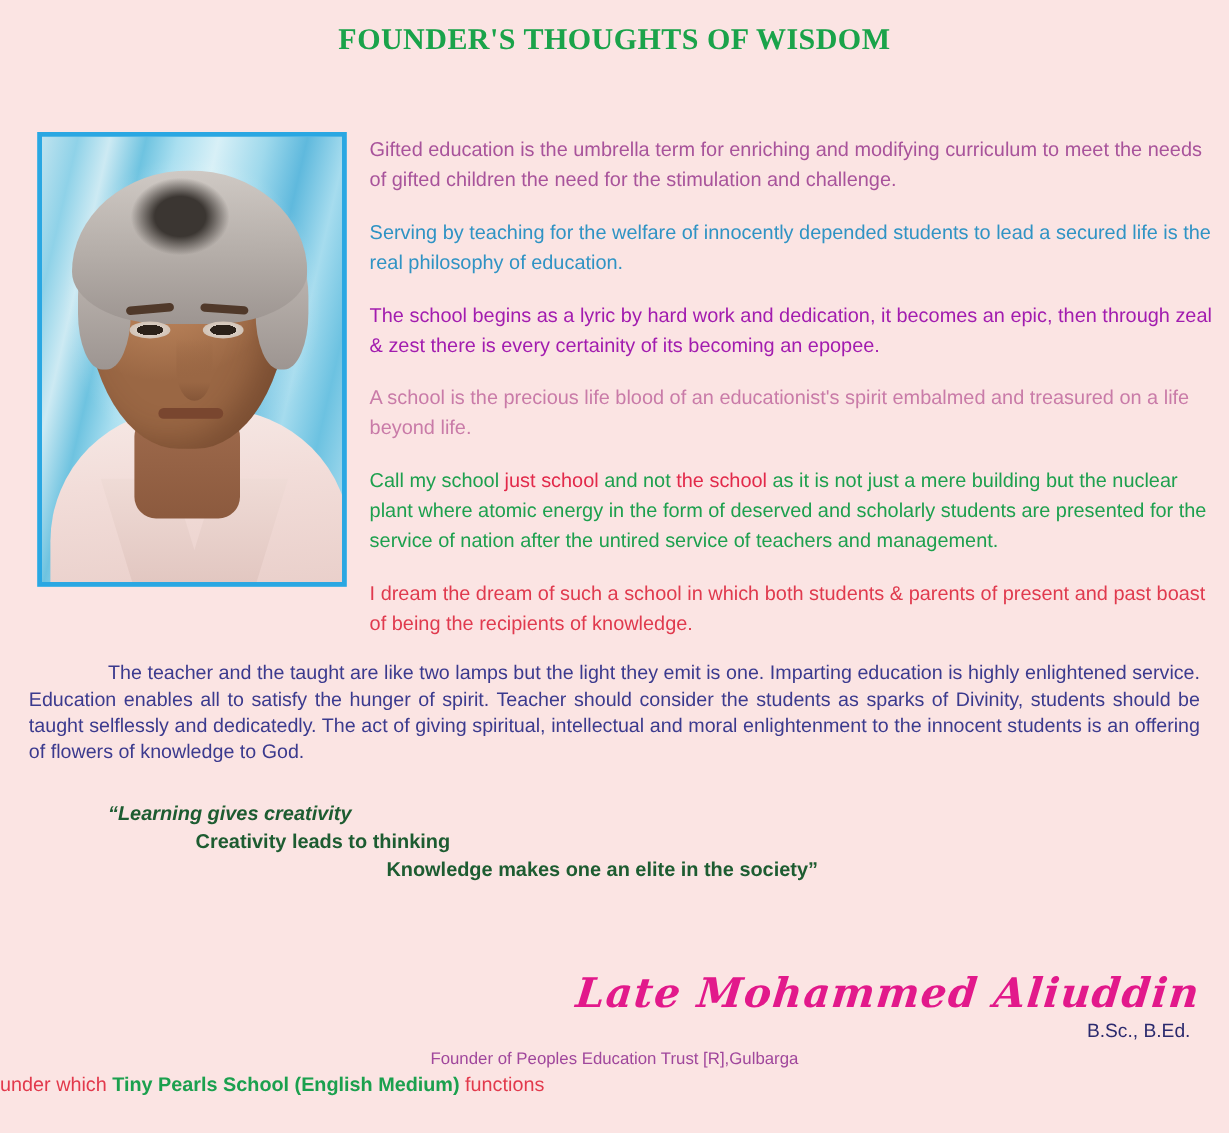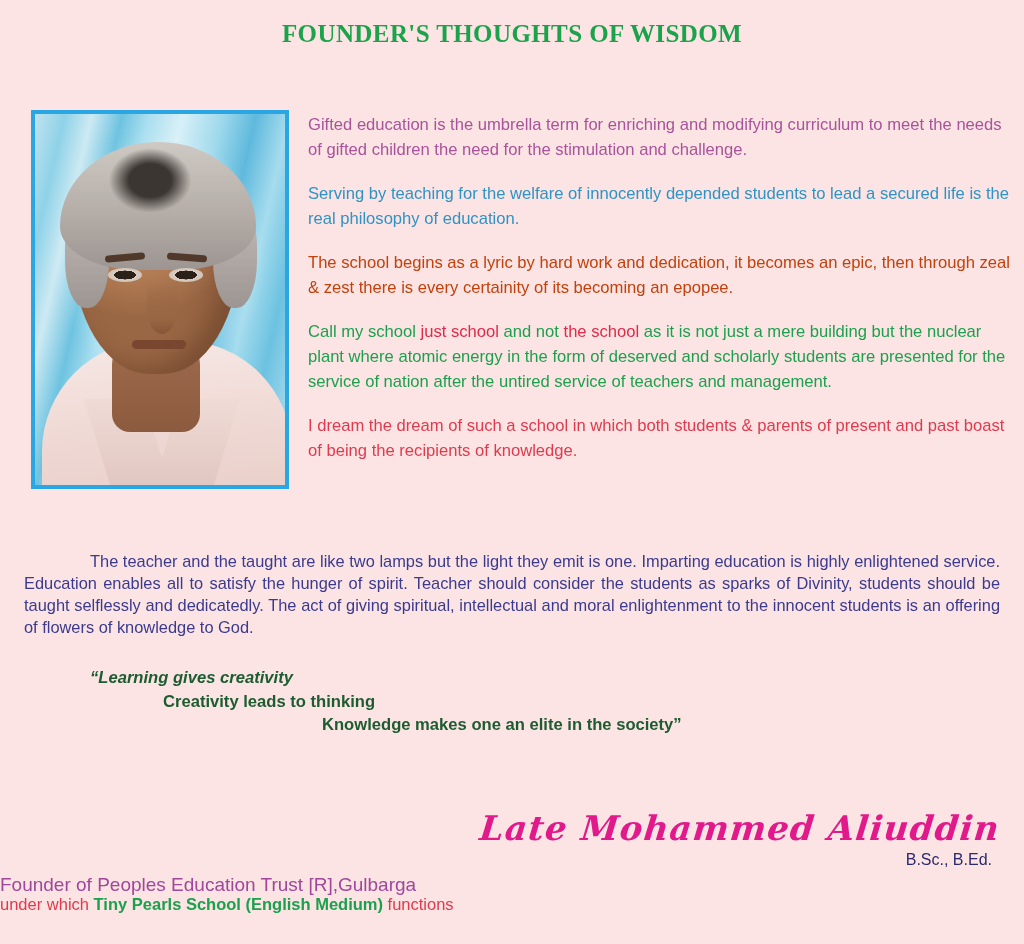--- a/index.html
+++ b/index.html
@@ -190,21 +190,21 @@
   .q {
     font-size: 16.6px;
     line-height: 25px;
     margin: 0 0 19px 0;
     font-family: "Liberation Sans", sans-serif;
   }
   .q:last-child { margin-bottom: 0; }
 
   .q1 { color: #a8539b; }
   .q2 { color: #2f93c4; }
-  .q3 { color: #c2410c; }
+  .q3 { color: #a21caf; }
   .q4 { color: #c97ba8; }
   .q5 { color: #1da04e; }
   .q5 .hl { color: #e2294a; }
   .q6 { color: #e03a4e; }
 
   
   .teacher-para {
     position: absolute;
     left: 24px;
     top: 550px;
@@ -259,22 +259,22 @@
     text-align: right;
     font-size: 16px;
     color: #2b2a6e;
     font-family: "Liberation Sans", sans-serif;
   }
   .sign-trust {
     position: absolute;
     left: 0;
     top: 874px;
     width: 1024px;
-    text-align: left;
-    font-size: 19px;
+    text-align: center;
+    font-size: 14px;
     color: #a0479c;
     font-family: "Liberation Sans", sans-serif;
   }
   .sign-school {
     position: absolute;
     left: 0;
     top: 895px;
     width: 1024px;
     font-size: 16.5px;
     color: #e2394c;
@@ -310,20 +310,21 @@
       <div class="eye-r"></div>
       <div class="nose"></div>
       <div class="mouth"></div>
     </div>
   </div>
 
   <div class="quotes">
     <p class="q q1">Gifted education is the umbrella term for enriching and modifying curriculum to meet the needs of gifted children the need for the stimulation and challenge.</p>
     <p class="q q2">Serving by teaching for the welfare of innocently depended students to lead a secured life is the real philosophy of education.</p>
     <p class="q q3">The school begins as a lyric by hard work and dedication, it becomes an epic, then through zeal &amp; zest there is every certainity of its becoming an epopee.</p>
+    <p class="q q4">A school is the precious life blood of an educationist's spirit embalmed and treasured on a life beyond life.</p>
     <p class="q q5"><span>Call my school </span><span class="hl">just school</span><span> and not </span><span class="hl">the school</span><span> as it is not just a mere building but the nuclear plant where atomic energy in the form of deserved and scholarly students are presented for the service of nation after the untired service of teachers and management.</span></p>
     <p class="q q6">I dream the dream of such a school in which both students &amp; parents of present and past boast of being the recipients of knowledge.</p>
   </div>
 
   <div class="teacher-para">The teacher and the taught are like two lamps but the light they emit is one. Imparting education is highly enlightened service. Education enables all to satisfy the hunger of spirit. Teacher should consider the students as sparks of Divinity, students should be taught selflessly and dedicatedly. The act of giving spiritual, intellectual and moral enlightenment to the innocent students is an offering of flowers of knowledge to God.</div>
 
   <div class="stair">
     <div class="l1">“Learning gives creativity</div>
     <div class="l2">Creativity leads to thinking</div>
     <div class="l4">Knowledge makes one an elite in the society”</div>

